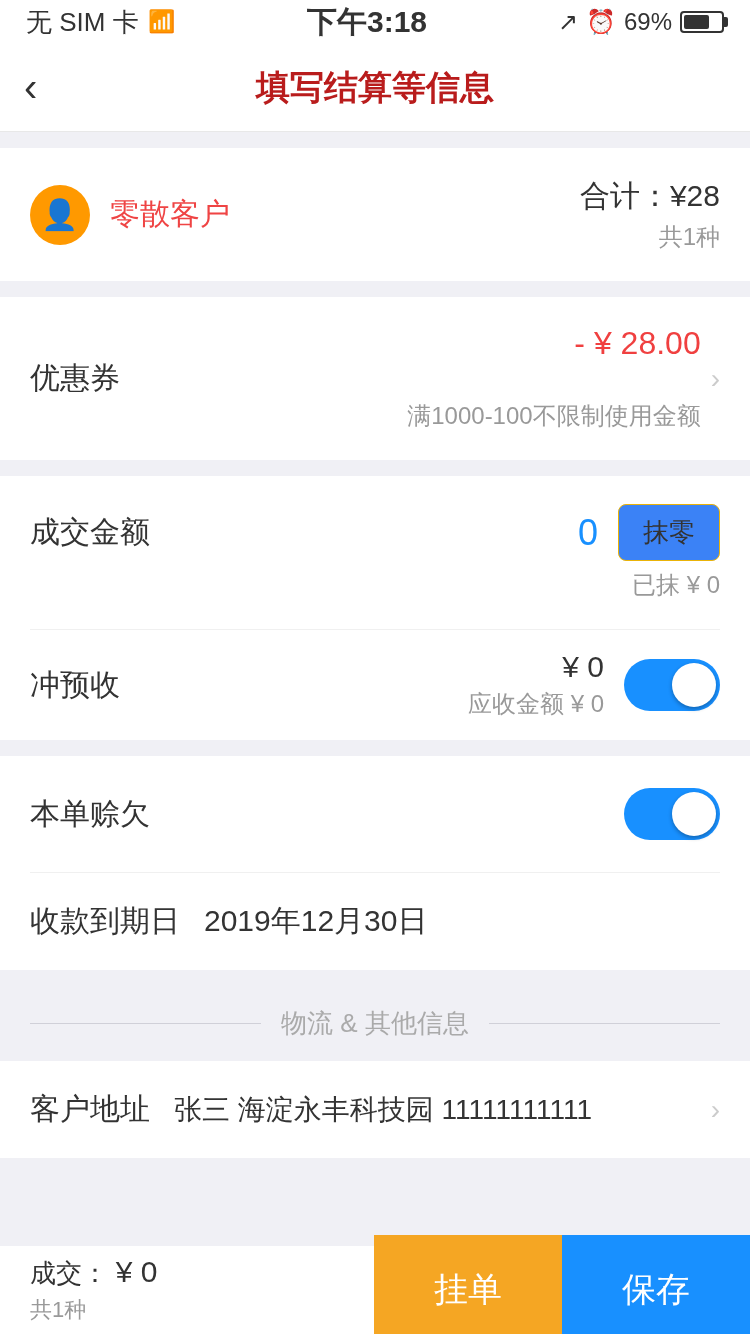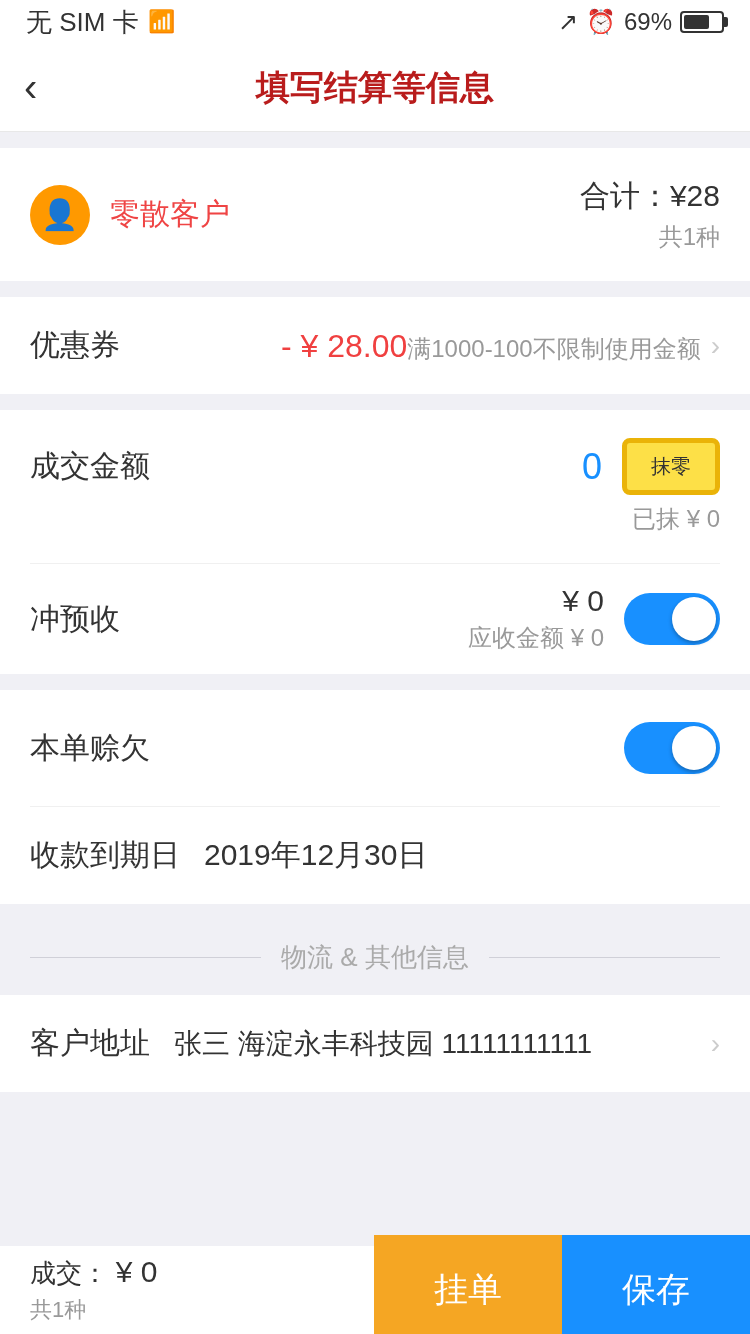--- a/index.html
+++ b/index.html
@@ -96,41 +96,41 @@
 
     
     .row-item {
       display: flex; align-items: center;
       justify-content: space-between;
       padding: 28px 30px;
       min-height: 88px;
       border-radius: 25px;
     }
     .row-label { font-size: 30px; color: #333; }
-    .row-right { display: flex; flex-direction: row; align-items: flex-end; }
+    .row-right { display: flex; flex-direction: column; align-items: flex-end; gap: 32px; }
     .row-value-discount { font-size: 32px; color: #f04040; font-weight: 500; }
     .row-sub { font-size: 24px; color: #999; margin-top: 6px; }
     .chevron-right {
       font-size: 28px; color: #ccc; margin-left: 10px;
     }
     .row-right-inline { display: flex; align-items: center; }
 
     
     .transaction-row {
       padding: 28px 30px;
     }
     .transaction-top {
       display: flex; align-items: center; justify-content: space-between;
     }
     .amount-input {
       font-size: 36px; color: #1890ff; font-weight: 500;
     }
     .round-btn {
-      border: 5px solid #eab308; border-radius: 8px;
-      padding: 10px 24px; font-size: 20px; color: #333; background: #fde047;
+      border: 1px solid #eab308; border-radius: 8px;
+      padding: 10px 24px; font-size: 26px; color: #333; background: #3b82f6;
       cursor: pointer;
     }
     .transaction-sub {
       font-size: 24px; color: #999; margin-top: 8px; text-align: right;
     }
 
     
     .prepay-row {
       display: flex; align-items: center;
       justify-content: space-between;
@@ -221,20 +221,21 @@
     .wifi-icon { font-size: 22px; }
   </style>
 </head>
 <body>
 
 <div class="status-bar">
   <div class="status-left">
     <span>无 SIM 卡</span>
     <span class="wifi-icon">📶</span>
   </div>
+  <div class="status-center">下午3:18</div>
   <div class="status-right">
     <span>↗</span>
     <span>⏰</span>
     <span>69%</span>
     <div class="battery-icon">
       <div class="battery-fill"></div>
     </div>
   </div>
 </div>
 

